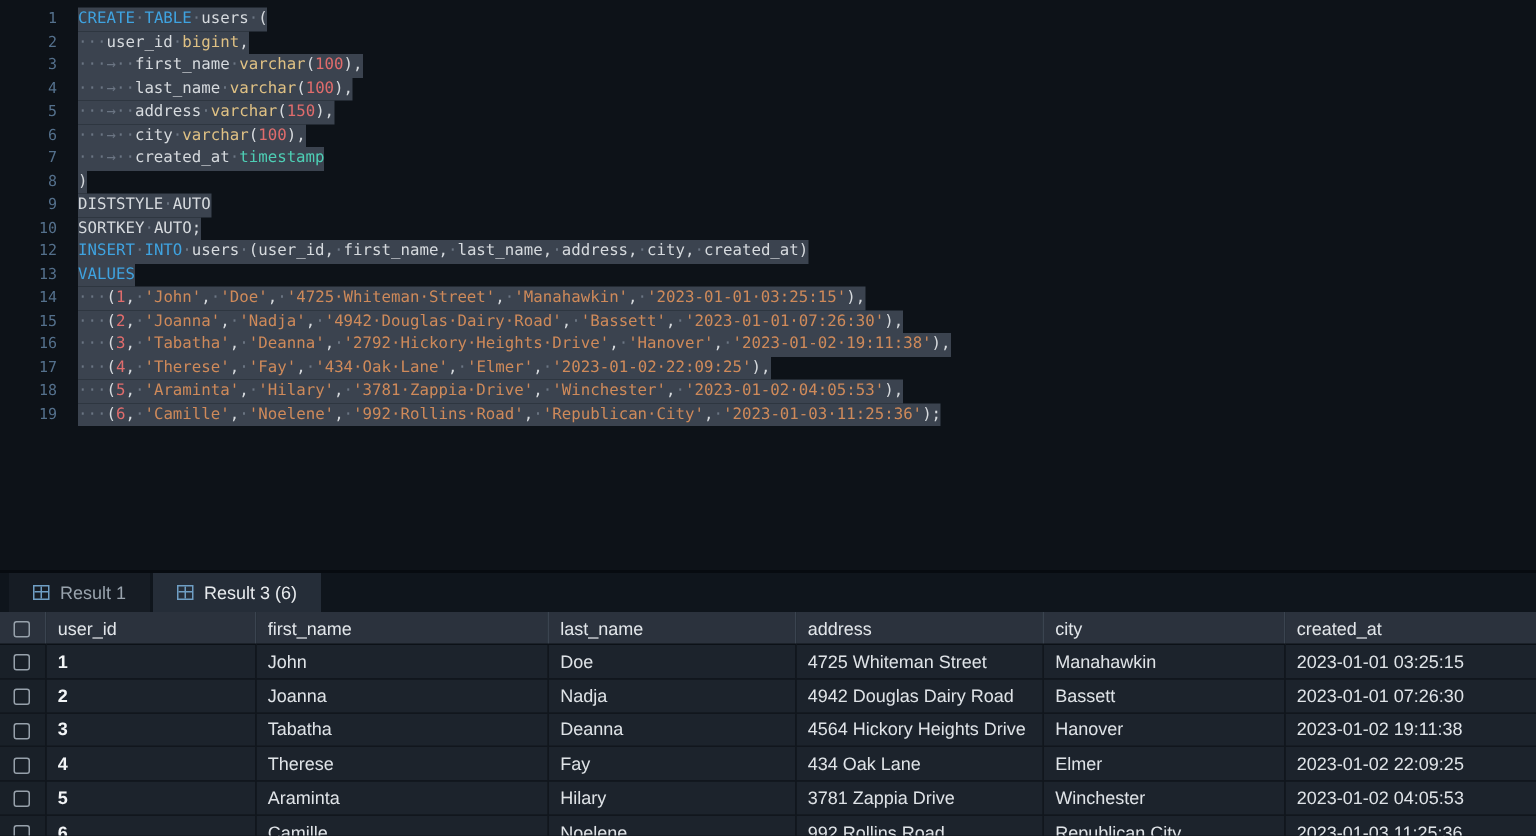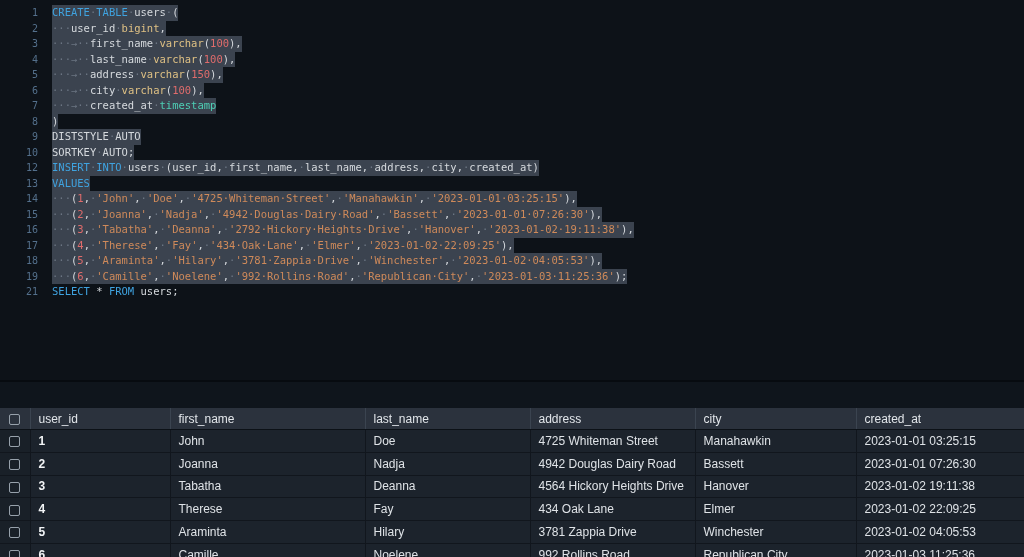--- a/index.html
+++ b/index.html
@@ -58,25 +58,32 @@
       <div class="line"><span class="lnum">9</span><span class="ltext sel"><span style="color: rgb(214, 218, 222);">DISTSTYLE</span><span style="color: rgb(107, 117, 131);">·</span><span style="color: rgb(214, 218, 222);">AUTO</span></span></div>
       <div class="line"><span class="lnum">10</span><span class="ltext sel"><span style="color: rgb(214, 218, 222);">SORTKEY</span><span style="color: rgb(107, 117, 131);">·</span><span style="color: rgb(214, 218, 222); text-align: right;">AUTO;</span></span></div>
       <div class="line"><span class="lnum">12</span><span class="ltext sel"><span style="color: rgb(63, 163, 224);">INSERT</span><span style="color: rgb(107, 117, 131);">·</span><span style="color: rgb(63, 163, 224);">INTO</span><span style="color: rgb(107, 117, 131);">·</span><span style="color: rgb(214, 218, 222);">users</span><span style="color: rgb(107, 117, 131);">·</span><span style="color: rgb(214, 218, 222);">(user_id,</span><span style="color: rgb(107, 117, 131);">·</span><span style="color: rgb(214, 218, 222);">first_name,</span><span style="color: rgb(107, 117, 131);">·</span><span style="color: rgb(214, 218, 222);">last_name,</span><span style="color: rgb(107, 117, 131);">·</span><span style="color: rgb(214, 218, 222);">address,</span><span style="color: rgb(107, 117, 131);">·</span><span style="color: rgb(214, 218, 222);">city,</span><span style="color: rgb(107, 117, 131);">·</span><span style="color: rgb(214, 218, 222);">created_at)</span></span></div>
       <div class="line"><span class="lnum">13</span><span class="ltext sel"><span style="color: rgb(63, 163, 224);">VALUES</span></span></div>
       <div class="line"><span class="lnum">14</span><span class="ltext sel"><span style="color: rgb(107, 117, 131);">···</span><span style="color: rgb(214, 218, 222);">(</span><span style="color: rgb(224, 108, 108);">1</span><span style="color: rgb(214, 218, 222);">,</span><span style="color: rgb(107, 117, 131);">·</span><span style="color: rgb(207, 138, 90);">'John'</span><span style="color: rgb(214, 218, 222);">,</span><span style="color: rgb(107, 117, 131);">·</span><span style="color: rgb(207, 138, 90);">'Doe'</span><span style="color: rgb(214, 218, 222);">,</span><span style="color: rgb(107, 117, 131);">·</span><span style="color: rgb(207, 138, 90);">'4725·Whiteman·Street'</span><span style="color: rgb(214, 218, 222);">,</span><span style="color: rgb(107, 117, 131);">·</span><span style="color: rgb(207, 138, 90);">'Manahawkin'</span><span style="color: rgb(214, 218, 222);">,</span><span style="color: rgb(107, 117, 131);">·</span><span style="color: rgb(207, 138, 90);">'2023-01-01·03:25:15'</span><span style="color: rgb(214, 218, 222);">),</span></span></div>
       <div class="line"><span class="lnum">15</span><span class="ltext sel"><span style="color: rgb(107, 117, 131);">···</span><span style="color: rgb(214, 218, 222);">(</span><span style="color: rgb(224, 108, 108);">2</span><span style="color: rgb(214, 218, 222);">,</span><span style="color: rgb(107, 117, 131);">·</span><span style="color: rgb(207, 138, 90);">'Joanna'</span><span style="color: rgb(214, 218, 222);">,</span><span style="color: rgb(107, 117, 131);">·</span><span style="color: rgb(207, 138, 90);">'Nadja'</span><span style="color: rgb(214, 218, 222);">,</span><span style="color: rgb(107, 117, 131);">·</span><span style="color: rgb(207, 138, 90);">'4942·Douglas·Dairy·Road'</span><span style="color: rgb(214, 218, 222);">,</span><span style="color: rgb(107, 117, 131);">·</span><span style="color: rgb(207, 138, 90);">'Bassett'</span><span style="color: rgb(214, 218, 222);">,</span><span style="color: rgb(107, 117, 131);">·</span><span style="color: rgb(207, 138, 90);">'2023-01-01·07:26:30'</span><span style="color: rgb(214, 218, 222);">),</span></span></div>
       <div class="line"><span class="lnum">16</span><span class="ltext sel"><span style="color: rgb(107, 117, 131);">···</span><span style="color: rgb(214, 218, 222);">(</span><span style="color: rgb(224, 108, 108);">3</span><span style="color: rgb(214, 218, 222);">,</span><span style="color: rgb(107, 117, 131);">·</span><span style="color: rgb(207, 138, 90);">'Tabatha'</span><span style="color: rgb(214, 218, 222);">,</span><span style="color: rgb(107, 117, 131);">·</span><span style="color: rgb(207, 138, 90);">'Deanna'</span><span style="color: rgb(214, 218, 222);">,</span><span style="color: rgb(107, 117, 131);">·</span><span style="color: rgb(207, 138, 90);">'2792·Hickory·Heights·Drive'</span><span style="color: rgb(214, 218, 222);">,</span><span style="color: rgb(107, 117, 131);">·</span><span style="color: rgb(207, 138, 90);">'Hanover'</span><span style="color: rgb(214, 218, 222);">,</span><span style="color: rgb(107, 117, 131);">·</span><span style="color: rgb(207, 138, 90);">'2023-01-02·19:11:38'</span><span style="color: rgb(214, 218, 222);">),</span></span></div>
       <div class="line"><span class="lnum">17</span><span class="ltext sel"><span style="color: rgb(107, 117, 131);">···</span><span style="color: rgb(214, 218, 222);">(</span><span style="color: rgb(224, 108, 108);">4</span><span style="color: rgb(214, 218, 222);">,</span><span style="color: rgb(107, 117, 131);">·</span><span style="color: rgb(207, 138, 90);">'Therese'</span><span style="color: rgb(214, 218, 222);">,</span><span style="color: rgb(107, 117, 131);">·</span><span style="color: rgb(207, 138, 90);">'Fay'</span><span style="color: rgb(214, 218, 222);">,</span><span style="color: rgb(107, 117, 131);">·</span><span style="color: rgb(207, 138, 90);">'434·Oak·Lane'</span><span style="color: rgb(214, 218, 222);">,</span><span style="color: rgb(107, 117, 131);">·</span><span style="color: rgb(207, 138, 90);">'Elmer'</span><span style="color: rgb(214, 218, 222);">,</span><span style="color: rgb(107, 117, 131);">·</span><span style="color: rgb(207, 138, 90);">'2023-01-02·22:09:25'</span><span style="color: rgb(214, 218, 222);">),</span></span></div>
       <div class="line"><span class="lnum">18</span><span class="ltext sel"><span style="color: rgb(107, 117, 131);">···</span><span style="color: rgb(214, 218, 222);">(</span><span style="color: rgb(224, 108, 108);">5</span><span style="color: rgb(214, 218, 222);">,</span><span style="color: rgb(107, 117, 131);">·</span><span style="color: rgb(207, 138, 90);">'Araminta'</span><span style="color: rgb(214, 218, 222);">,</span><span style="color: rgb(107, 117, 131);">·</span><span style="color: rgb(207, 138, 90);">'Hilary'</span><span style="color: rgb(214, 218, 222);">,</span><span style="color: rgb(107, 117, 131);">·</span><span style="color: rgb(207, 138, 90);">'3781·Zappia·Drive'</span><span style="color: rgb(214, 218, 222);">,</span><span style="color: rgb(107, 117, 131);">·</span><span style="color: rgb(207, 138, 90);">'Winchester'</span><span style="color: rgb(214, 218, 222);">,</span><span style="color: rgb(107, 117, 131);">·</span><span style="color: rgb(207, 138, 90);">'2023-01-02·04:05:53'</span><span style="color: rgb(214, 218, 222);">),</span></span></div>
       <div class="line"><span class="lnum">19</span><span class="ltext sel"><span style="color: rgb(107, 117, 131);">···</span><span style="color: rgb(214, 218, 222);">(</span><span style="color: rgb(224, 108, 108);">6</span><span style="color: rgb(214, 218, 222);">,</span><span style="color: rgb(107, 117, 131);">·</span><span style="color: rgb(207, 138, 90);">'Camille'</span><span style="color: rgb(214, 218, 222);">,</span><span style="color: rgb(107, 117, 131);">·</span><span style="color: rgb(207, 138, 90);">'Noelene'</span><span style="color: rgb(214, 218, 222);">,</span><span style="color: rgb(107, 117, 131);">·</span><span style="color: rgb(207, 138, 90);">'992·Rollins·Road'</span><span style="color: rgb(214, 218, 222);">,</span><span style="color: rgb(107, 117, 131);">·</span><span style="color: rgb(207, 138, 90);">'Republican·City'</span><span style="color: rgb(214, 218, 222);">,</span><span style="color: rgb(107, 117, 131);">·</span><span style="color: rgb(207, 138, 90);">'2023-01-03·11:25:36'</span><span style="color: rgb(214, 218, 222);">);</span></span></div>
-      <div class="line"><span class="lnum">21</span><span class="ltext"><span style="color: rgb(63, 163, 224);">SELECT</span><span style="color: rgb(214, 218, 222);"> * </span><span style="color: rgb(63, 163, 224);">FROM</span><span style="color: rgb(214, 218, 222);"> users;</span></span></div>
     </div>
 </div>
 
 <div class="tabbar">
+    <div class="tab">
+      <span class="tbl-icon"></span>
+      <span>Result 1</span>
+    </div>
+    <div class="tab active">
+      <span class="tbl-icon"></span>
+      <span>Result 3 (6)</span>
+    </div>
   </div>
 
 <div class="results">
   <table>
     <colgroup>
       <col style="width:30px">
         <col style="width:140px">
         <col style="width:195px">
       <col style="width:165px">
         <col style="width:165px">

